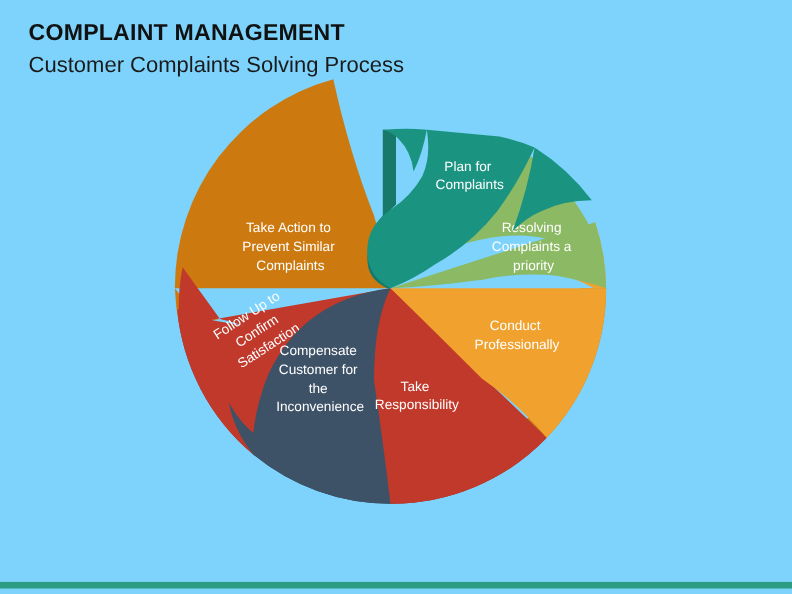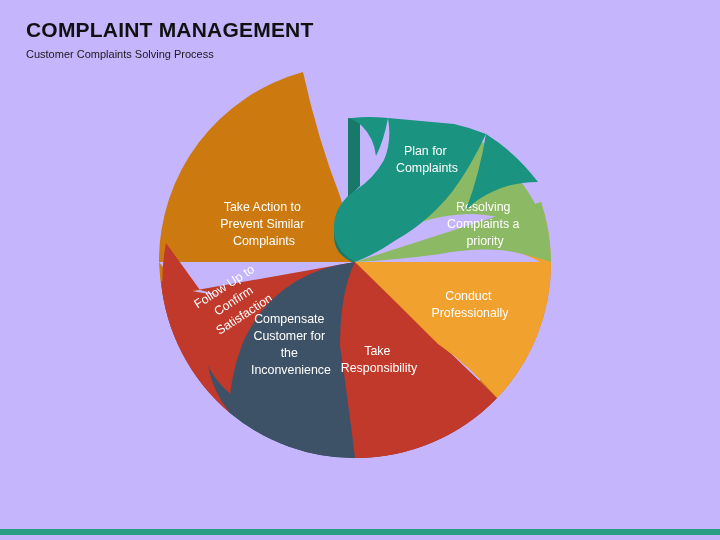--- a/index.html
+++ b/index.html
@@ -12,37 +12,37 @@
     background: #ffffff;
     font-family: "Liberation Sans", sans-serif;
     overflow: hidden;
     position: relative;
   }
   #slide {
     position: absolute;
     left: 0; top: 0;
     width: 720px;
     height: 540px;
-    background: #c4b5fd;
+    background: #7dd3fc;
   }
   #title {
     position: absolute;
     left: 26px;
     top: 18px;
     font-size: 21px;
     font-weight: bold;
     color: #111111;
     letter-spacing: 0.2px;
     white-space: nowrap;
   }
   #subtitle {
     position: absolute;
     left: 26px;
     top: 48px;
-    font-size: 11px;
+    font-size: 20px;
     font-weight: normal;
     color: #1a1a1a;
     white-space: nowrap;
   }
   #footer-bar {
     position: absolute;
     left: 0;
     top: 529px;
     width: 720px;
     height: 6px;

